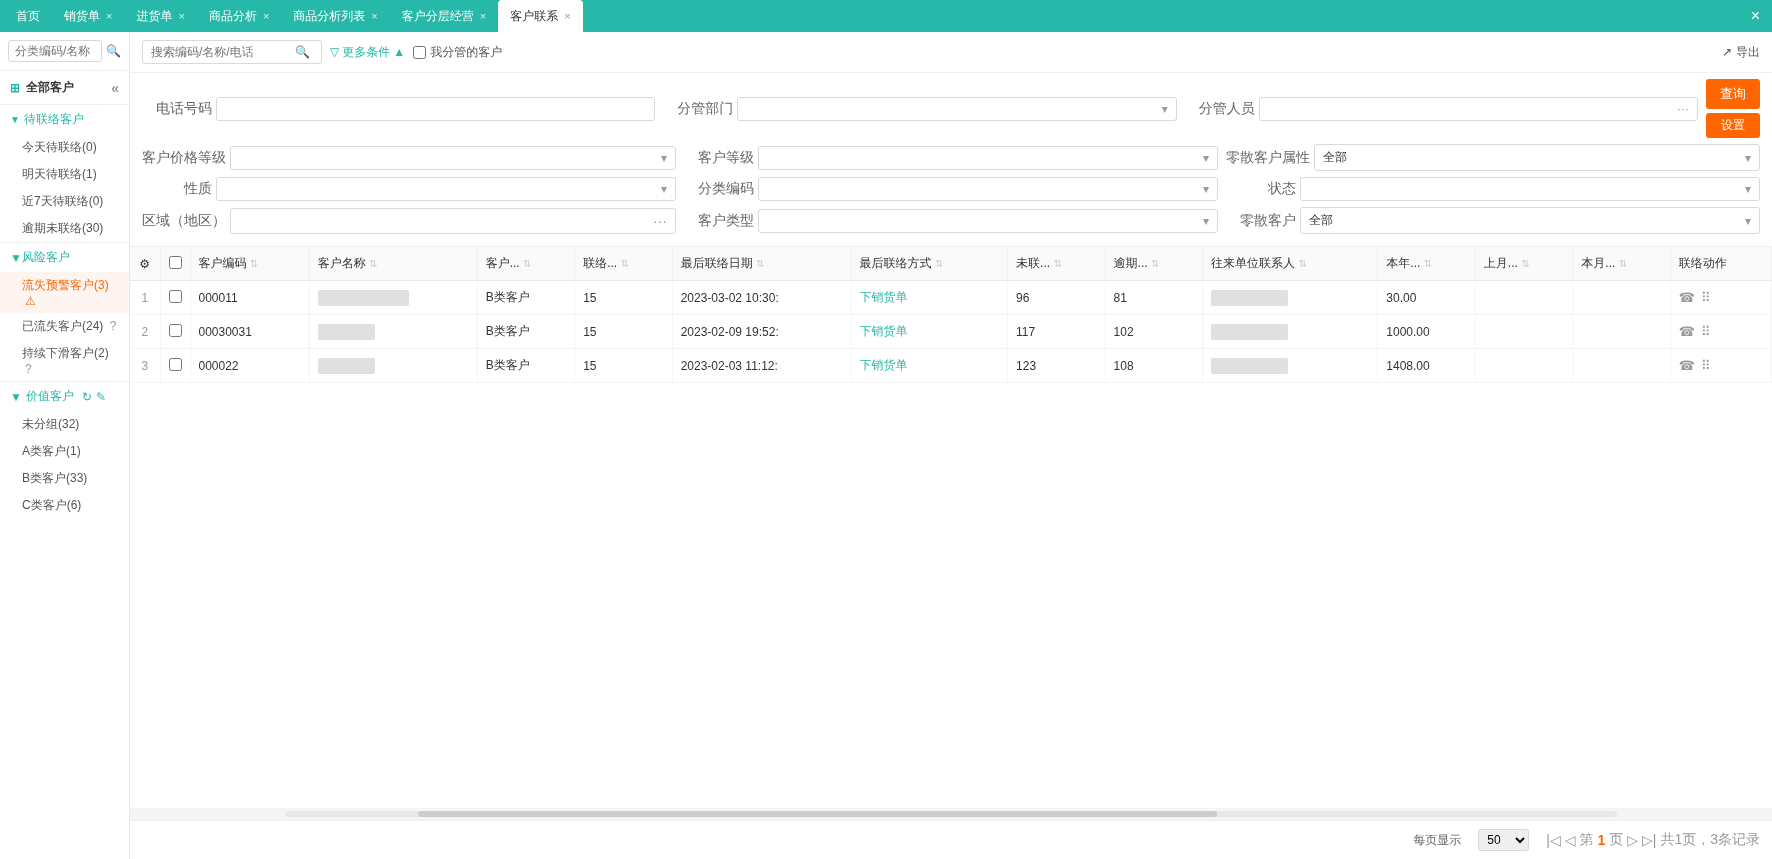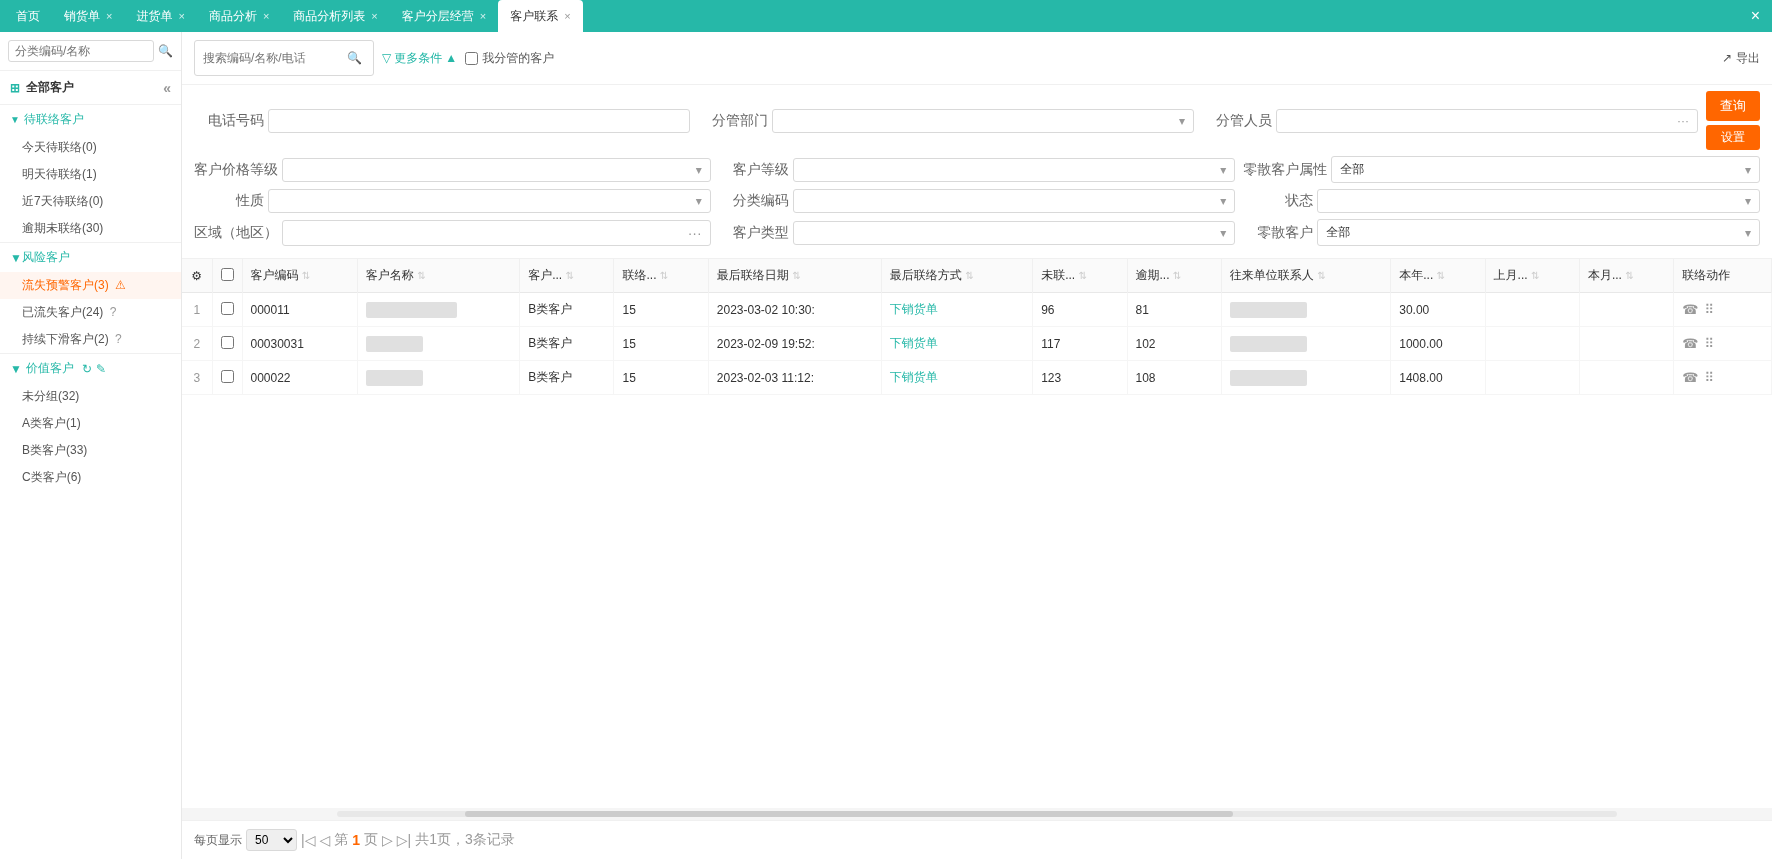--- a/index.html
+++ b/index.html
@@ -47,21 +47,21 @@
 
     
     .main-layout {
       display: flex;
       height: calc(100vh - 32px);
       background: #fff;
     }
 
     
     .sidebar {
-      width: 182px;
+      width: 130px;
       background: #fff;
       border-right: 1px solid #e8e8e8;
       display: flex;
       flex-direction: column;
       overflow-y: auto;
       flex-shrink: 0;
     }
     .sidebar-search {
       display: flex;
       align-items: center;
@@ -139,21 +139,21 @@
       padding: 8px 12px;
       background: #fff;
       border-bottom: 1px solid #f0f0f0;
       gap: 8px;
     }
     .search-input-wrap {
       display: flex;
       align-items: center;
       border: 1px solid #d9d9d9;
       border-radius: 3px;
-      padding: 10px 8px;
+      padding: 4px 8px;
       background: #fff;
       min-width: 180px;
     }
     .search-input-wrap input {
       border: none;
       outline: none;
       font-size: 12px;
       color: #999;
       width: 140px;
     }
@@ -299,24 +299,24 @@
       white-space: nowrap;
     }
     .link-text { color: #26b8a8; cursor: pointer; }
     .row-actions { display: flex; gap: 6px; align-items: center; }
     .action-icon { color: #999; cursor: pointer; font-size: 13px; }
 
     
     .table-footer {
       display: flex;
       align-items: center;
-      justify-content: flex-start;
+      justify-content: flex-end;
       padding: 8px 12px;
       border-top: 1px solid #f0f0f0;
-      gap: 4px;
+      gap: 17px;
       background: #fff;
     }
     .footer-label { color: #666; font-size: 12px; }
     .footer-select {
       border: 1px solid #d9d9d9;
       border-radius: 3px;
       padding: 2px 4px;
       font-size: 12px;
       outline: none;
     }

